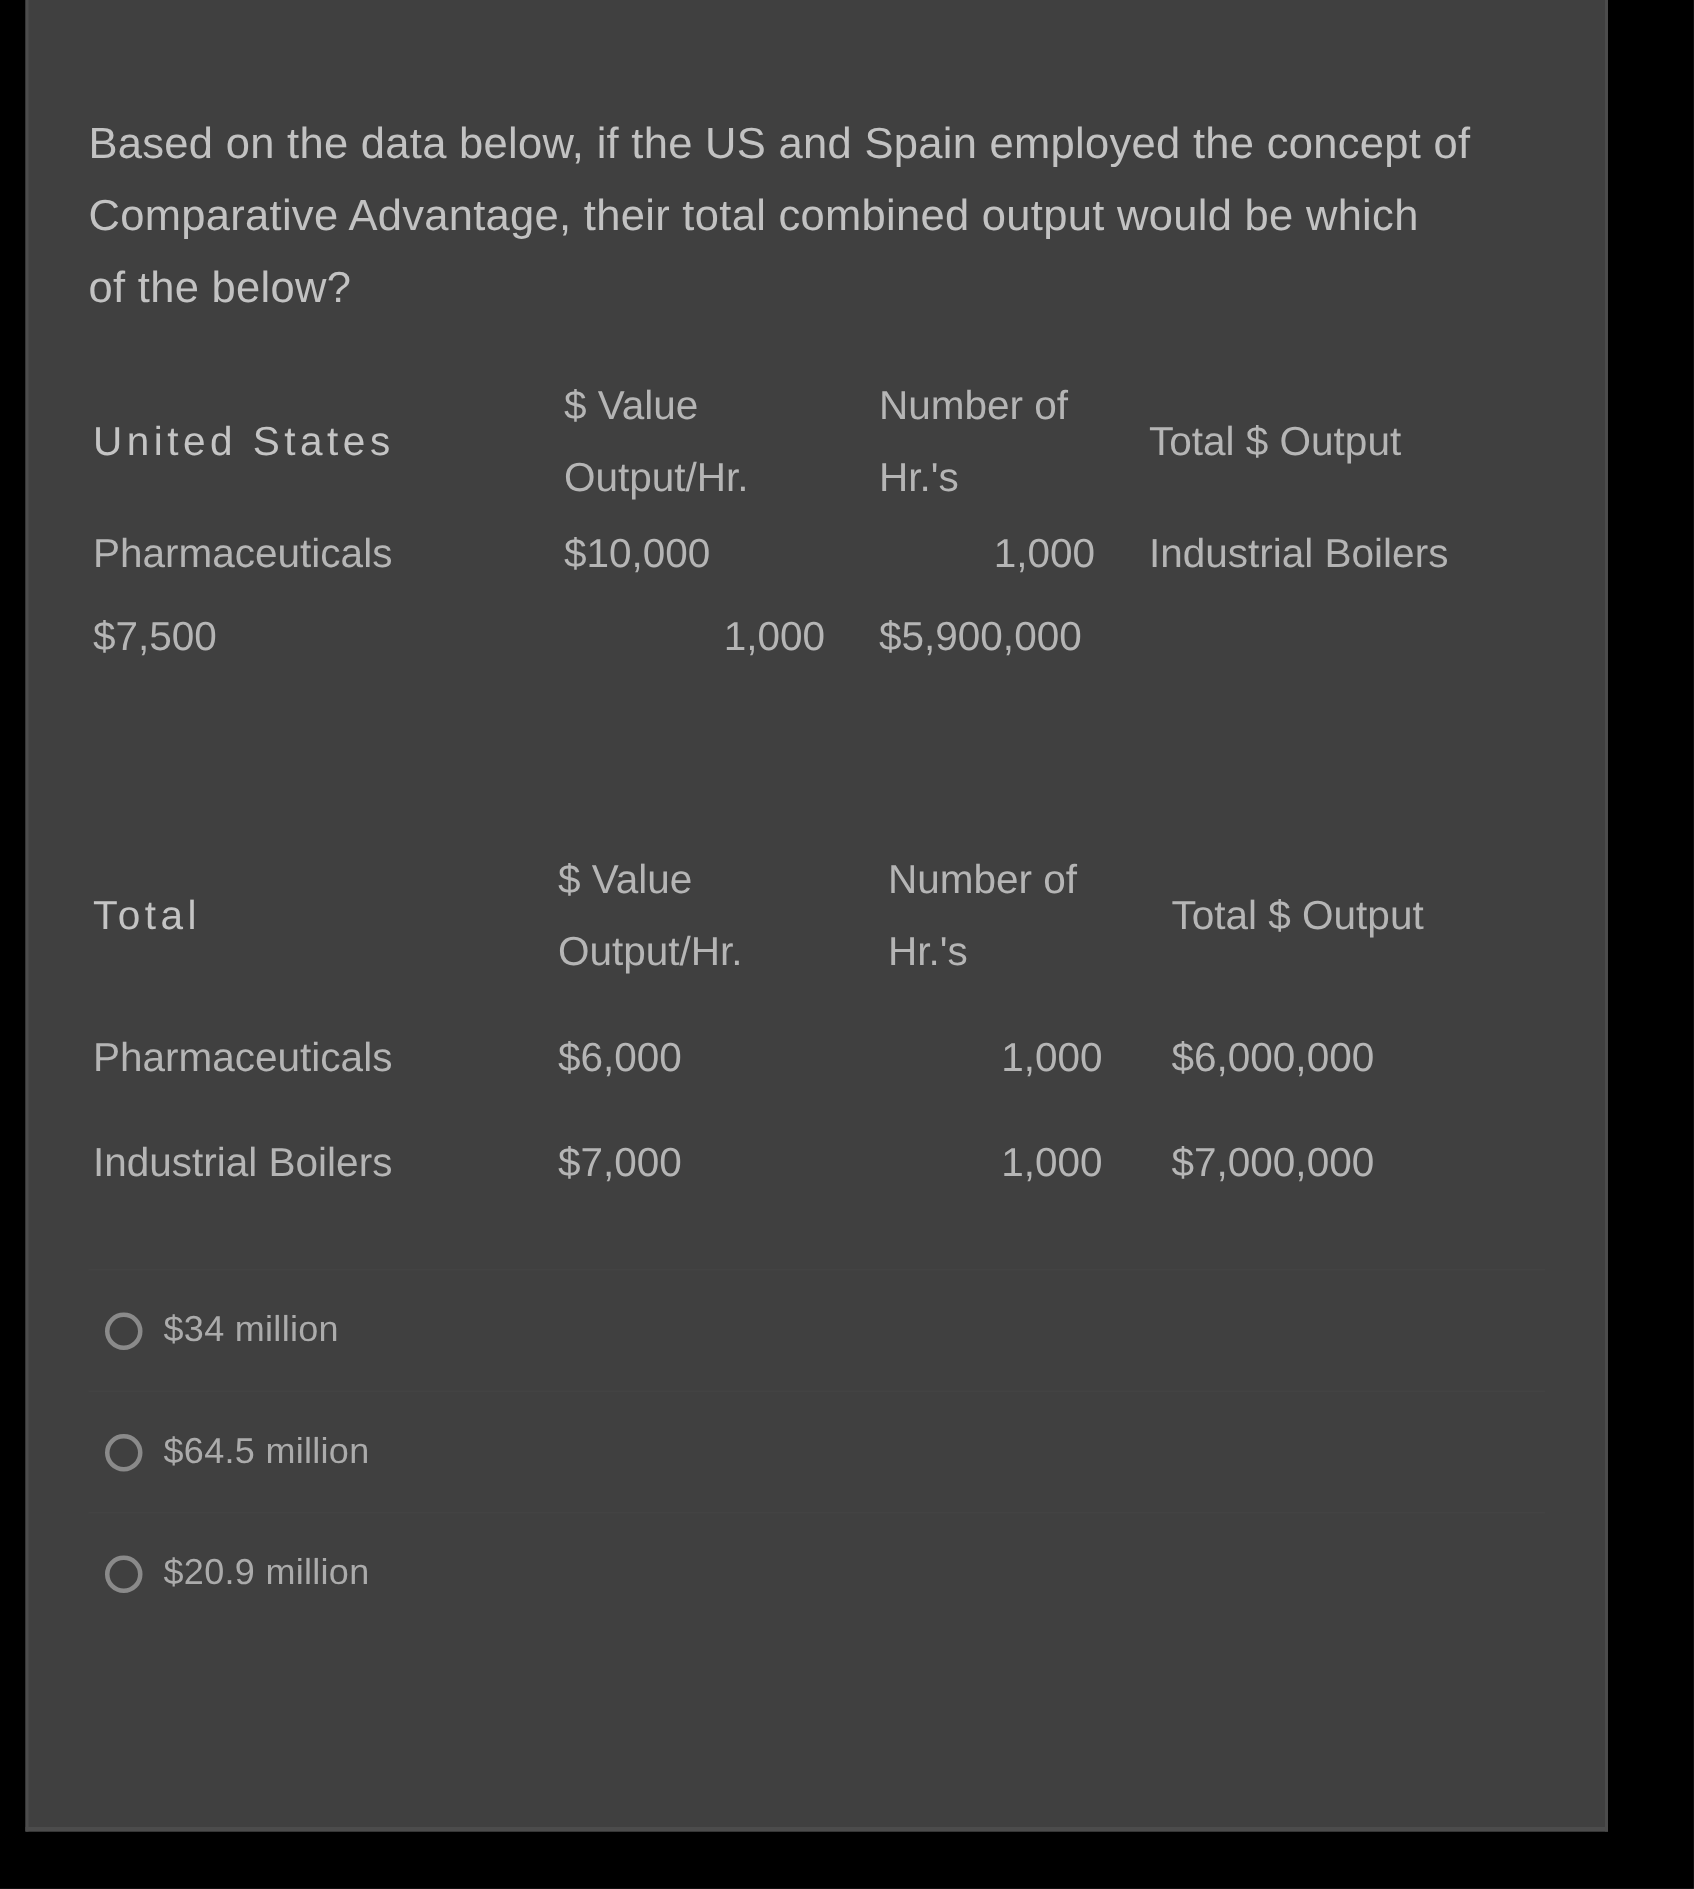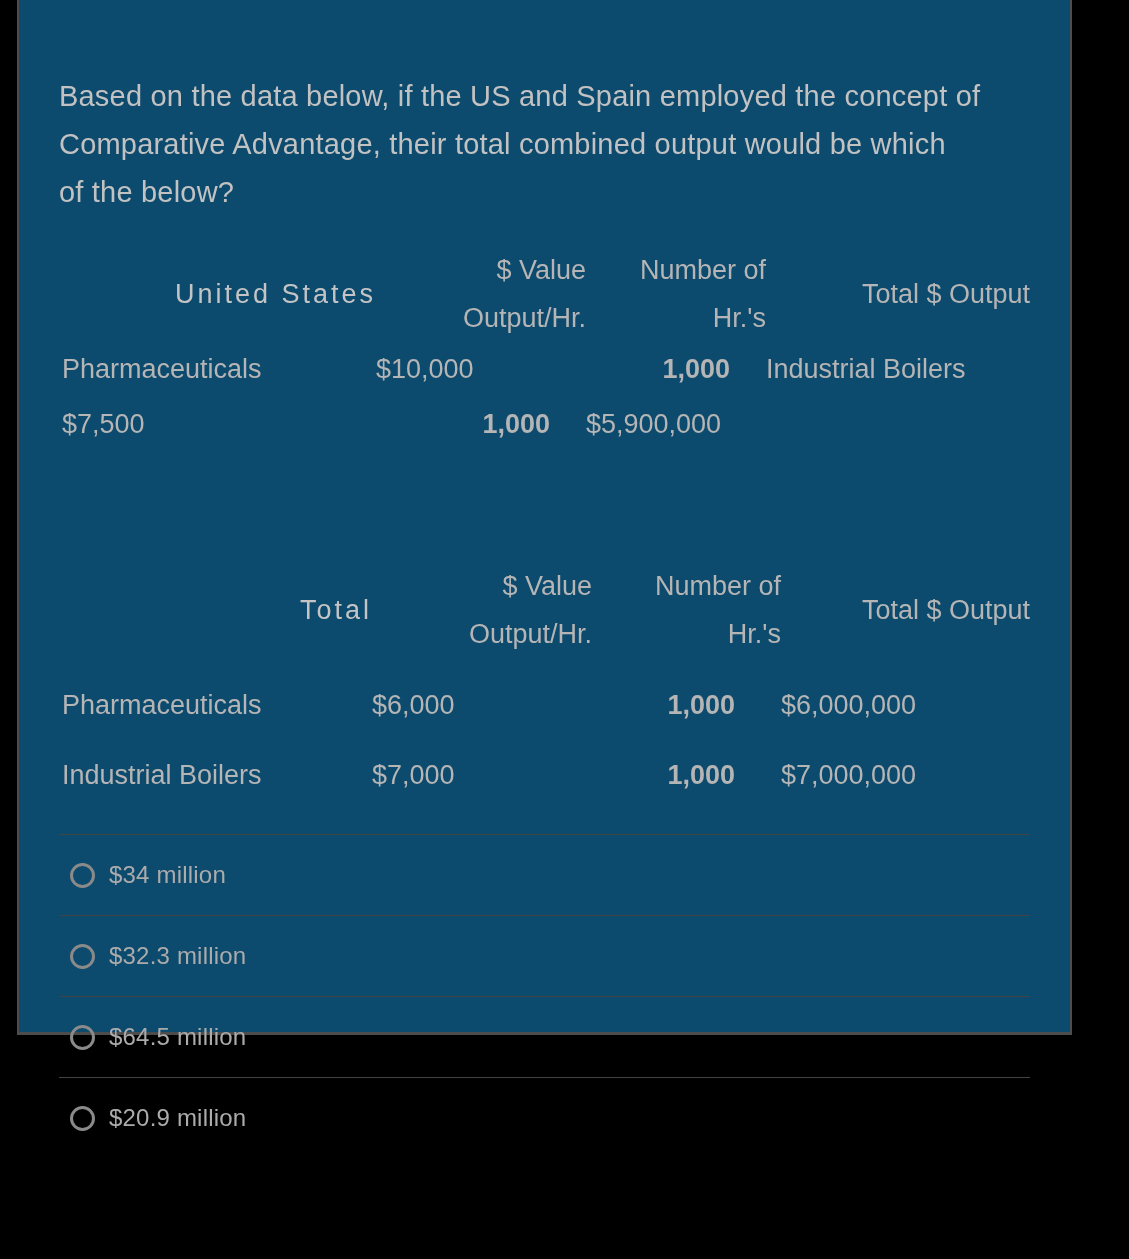--- a/index.html
+++ b/index.html
@@ -13,43 +13,42 @@
     height: 1259px;
     position: relative;
     overflow: hidden;
   }
   
   .qcard {
     position: absolute;
     left: 17px;
     top: 0;
     width: 1055px;
-    height: 1035px;
+    height: 1221px;
     box-sizing: border-box;
-    background: #0c4a6e;
+    background: #404040;
     border-left: 2px solid #4c4c4c;
     border-right: 2px solid #4c4c4c;
     border-bottom: 3px solid #4c4c4c;
     padding: 0 40px;
   }
   .question {
     margin-top: 72px;
     font-size: 29px;
     line-height: 48px;
     color: #c2c2c2;
     letter-spacing: 0.2px;
   }
   .qline { display: block; }
 
   .ctable {
     display: grid;
     margin-left: 3px;
     font-size: 27px;
     color: #b5b5b5;
-    text-align: right;
   }
   .t-us { grid-template-columns: 314px 210px 180px 1fr; margin-top: 30px; }
   .t-es { grid-template-columns: 310px 220px 189px 1fr; margin-top: 110px; }
   .th {
     min-height: 96px;
     display: flex;
     flex-direction: column;
     justify-content: center;
   }
   .hline { display: block; line-height: 48px; }
@@ -57,25 +56,25 @@
     letter-spacing: 3px;
     color: #c4c4c4;
   }
   .td {
     display: flex;
     align-items: center;
   }
   .t-us .td { height: 55px; }
   .t-es .td { height: 70px; }
   .t-es .td.r1 { margin-top: 12px; }
-  .num { justify-content: flex-end; font-weight: bold; }
+  .num { justify-content: flex-end; }
   .t-us .num { padding-right: 36px; }
   .t-es .num { padding-right: 46px; }
 
-  .options { margin-top: 24px; }
+  .options { margin-top: 36px; }
   .option {
     display: flex;
     align-items: center;
     height: 80px;
     border-top: 1px solid #434343;
     padding-left: 11px;
     cursor: pointer;
   }
   .radio {
     width: 25px;
@@ -153,24 +152,20 @@
     <div class="td">$7,000,000</div>
   </div>
 
   <div class="options">
     <div class="option">
       <span class="radio"></span>
       <span class="option-label">$34 million</span>
     </div>
     <div class="option">
       <span class="radio"></span>
-      <span class="option-label">$32.3 million</span>
-    </div>
-    <div class="option">
-      <span class="radio"></span>
       <span class="option-label">$64.5 million</span>
     </div>
     <div class="option">
       <span class="radio"></span>
       <span class="option-label">$20.9 million</span>
     </div>
   </div>
 
 </div>
 

